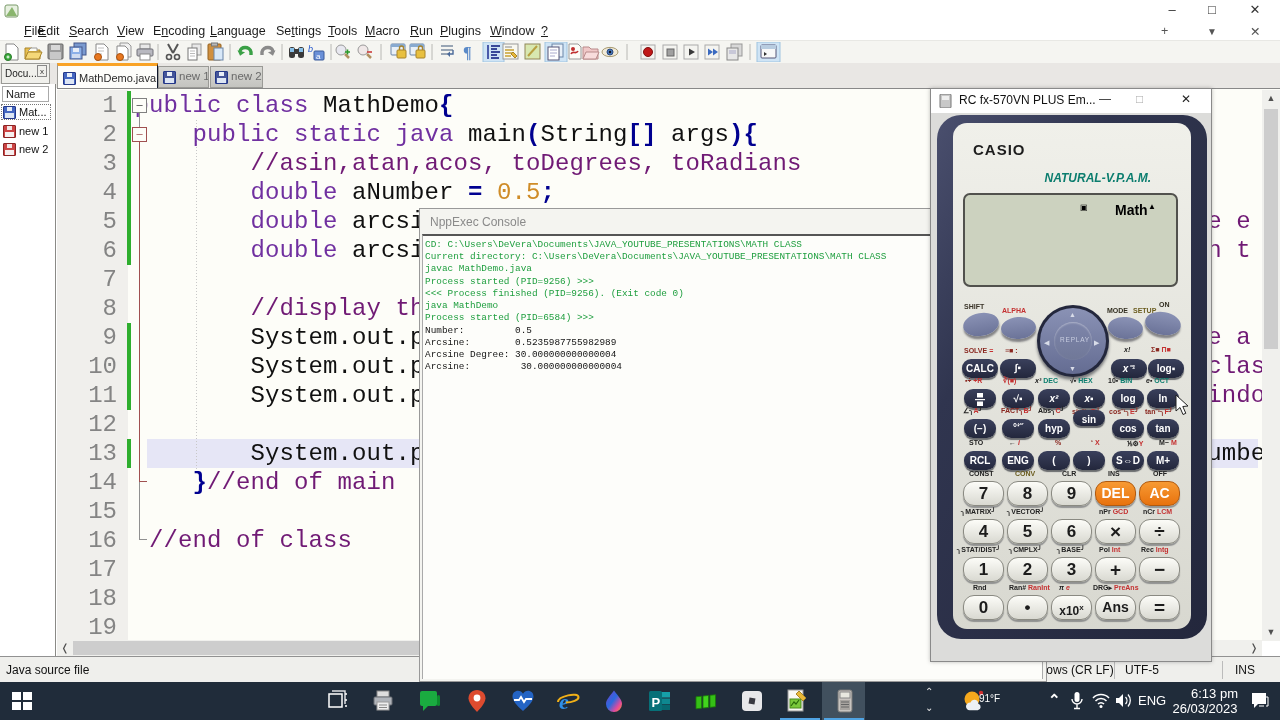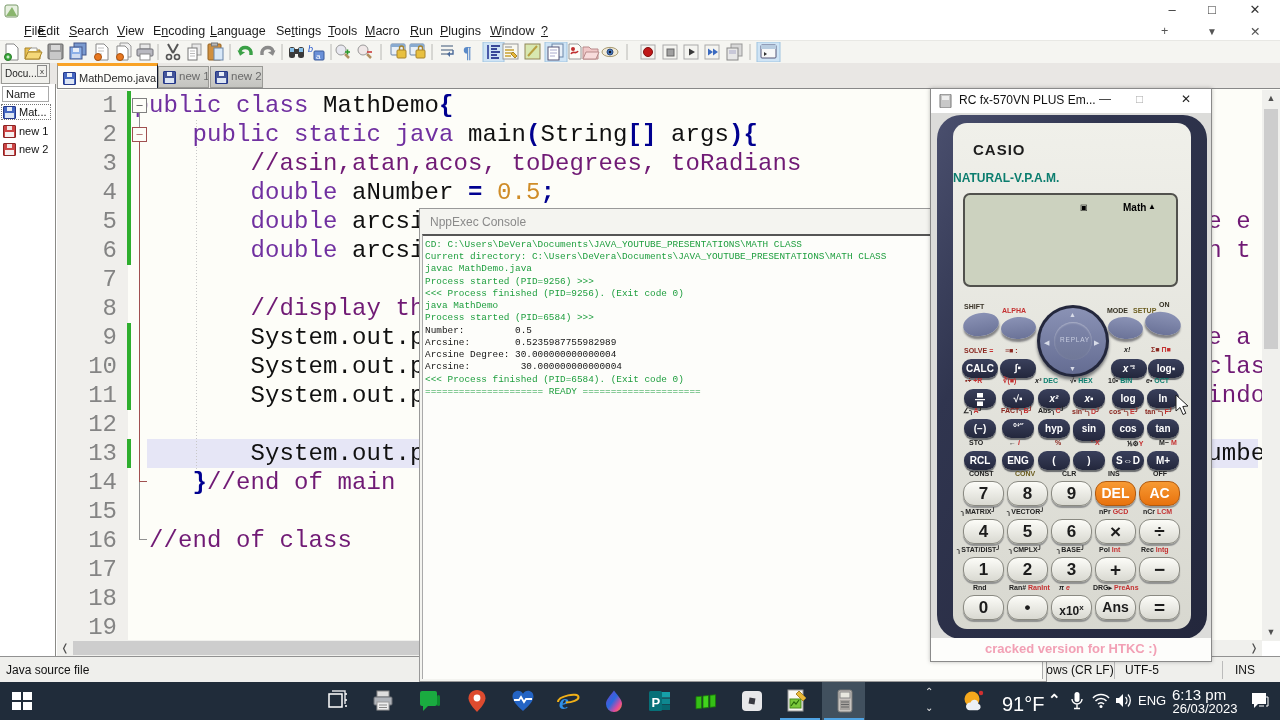--- a/index.html
+++ b/index.html
@@ -63,21 +63,21 @@
 #conbody { left:2px; top:25px; width:621px; height:445px; background:#fdfdfa; border-top:2px solid #555; border-left:1px solid #aaa; border-right:1px solid #aaa; }
 #context { left:2px; top:3px; font-family:"Liberation Mono", monospace; font-size:9.4px; line-height:12.24px; white-space:pre; color:#141414; }
 .cg { color:#1e9e3e; }
 
 #calcwin { left:930px; top:88px; width:282px; height:574px; background:#fff; border:1px solid #8a8a8a; box-shadow:0 0 4px rgba(0,0,0,0.25); }
 #calctitle { left:0; top:0; width:280px; height:24px; background:#fff; font-size:12px; color:#111; }
 #calcbody { left:0; top:24px; width:280px; height:548px; background:#dcdcda; }
 #case { left:6px; top:2px; width:270px; height:524px; background:linear-gradient(120deg,#4a4f6e 0%,#30354f 30%,#23273c 100%); border-radius:24px; }
 #face { left:22px; top:10px; width:238px; height:506px; background:linear-gradient(#f0f0ea,#d8d8d0); border-radius:14px; }
 #casio { left:42px; top:28px; font-size:15px; font-weight:bold; color:#1d1d1d; letter-spacing:1px; }
-#vpam { left:22px; top:58px; width:198px; text-align:left; font-size:12px; font-weight:bold; color:#0b7d6e; }
+#vpam { left:22px; top:58px; width:198px; text-align:right; font-size:12px; font-style:italic; font-weight:bold; color:#0b7d6e; }
 #screen { left:32px; top:80px; width:215px; height:94px; background:#ccd2bf; border:2px solid #51514d; border-radius:7px; }
 .navy { position:absolute; background:linear-gradient(#3a405c,#23273c); border-radius:9px; color:#fff; font-weight:bold; text-align:center; box-shadow:0 2px 1px rgba(10,12,24,0.55); font-size:10px !important; }
 .slate { position:absolute; background:linear-gradient(#8a92b5,#6b7398); border-radius:50%; box-shadow:0 3px 2px rgba(10,12,24,0.45); }
 .white { position:absolute; background:linear-gradient(#fcfcf8,#d9d9d1); border:1px solid #8a8a82; border-radius:11px; color:#1c1c1c; font-weight:bold; text-align:center; box-shadow:0 2px 1px rgba(10,12,24,0.35); }
 .orange { background:linear-gradient(#f79a33,#e8720e); color:#fff; border:1px solid #b05a10; }
 .clabel { position:absolute; font-size:7px; font-weight:bold; color:#2a2a2a; white-space:nowrap; }
 .red { color:#c43030; }
 .teal { color:#0b7d6e; }
 #cracked { left:0px; top:525px; width:280px; height:23px; background:#fdfdfb; text-align:center; font-size:13px; font-weight:bold; color:#f2a0b5; padding-top:3px; }
 
@@ -430,22 +430,21 @@
 Current directory: C:\Users\DeVera\Documents\JAVA_YOUTUBE_PRESENTATIONS\MATH CLASS
 javac MathDemo.java
 Process started (PID=9256) &gt;&gt;&gt;
 &lt;&lt;&lt; Process finished (PID=9256). (Exit code 0)
 java MathDemo
 Process started (PID=6584) &gt;&gt;&gt;</span>
 Number:         0.5
 Arcsine:        0.5235987755982989
 Arcsine Degree: 30.000000000000004
 Arcsine:         30.000000000000004
-<span class="cg">&lt;&lt;&lt; Process finished (PID=6584). (Exit code 0)
-===================== READY =====================</span></div>
+</div>
     </div>
   </div>
 
   <div id="calcwin" class="abs">
     <div id="calctitle" class="abs">
       <svg class="abs" style="left:8px;top:5px" width="13" height="14">
           <rect x="1" y="0" width="11" height="14" rx="1" fill="#c8c8c8" stroke="#777"></rect>
           <rect x="3" y="2" width="7" height="4" fill="#eee"></rect>
         </svg>
       <span class="abs" style="left:28px;top:4px">RC fx-570VN PLUS Em...</span>
@@ -453,21 +452,21 @@
       <span class="abs" style="left:205px;top:3px;color:#aaa">□</span>
       <span class="abs" style="left:250px;top:3px;color:#222">✕</span>
     </div>
     <div id="calcbody" class="abs">
       <div id="case" class="abs"></div>
       <div id="face" class="abs"></div>
       <div id="casio" class="abs">CASIO</div>
       <div id="vpam" class="abs">NATURAL-V.P.A.M.</div>
       <div id="screen" class="abs">
           <span class="abs" style="left:115px;top:8px;font-size:8px">▣</span>
-          <span class="abs" style="left:158px;top:7px;font-size:10px;font-weight:bold">Math</span>
+          <span class="abs" style="left:150px;top:7px;font-size:14px;font-weight:bold">Math</span>
           <span class="abs" style="left:183px;top:7px;font-size:8px">▲</span>
         </div>
 
       <div class="clabel" style="left:33px;top:190px;color:#3a3428">SHIFT</div>
       <div class="clabel red" style="left:71px;top:194px">ALPHA</div>
       <div class="clabel" style="left:176px;top:194px;color:#322e20">MODE</div>
       <div class="clabel" style="left:202px;top:194px;color:#6a5c1e">SETUP</div>
       <div class="clabel" style="left:228px;top:188px;color:#322e20">ON</div>
 
       <div class="slate" style="left:32px;top:200px;width:36px;height:23px;transform:rotate(-10deg)"></div>
@@ -515,21 +514,21 @@
       <div class="clabel" style="left:32px;top:294px;color:#222">∠╮<span class="red">A</span>╯</div>
       <div class="clabel" style="left:70px;top:294px;color:#8a2820">FACT╮<span class="red">B</span>╯</div>
       <div class="clabel" style="left:107px;top:294px;color:#222">Abs╮<span class="red">C</span>╯</div>
       <div class="clabel" style="left:141px;top:294px;color:#8a2820">sin⁻¹╮<span class="red">D</span>╯</div>
       <div class="clabel" style="left:178px;top:294px;color:#8a2820">cos⁻¹╮<span class="red">E</span>╯</div>
       <div class="clabel" style="left:214px;top:294px;color:#8a2820">tan⁻¹╮<span class="red">F</span>╯</div>
 
       <div class="navy" style="left:33px;top:306px;width:32px;height:19px;font-size:11px;line-height:19px">(−)</div>
       <div class="navy" style="left:71px;top:306px;width:32px;height:19px;font-size:9px;line-height:17px">°ʻ˝</div>
       <div class="navy" style="left:107px;top:306px;width:32px;height:19px;font-size:11px;line-height:19px">hyp</div>
-      <div class="navy" style="left:142px;top:306px;width:32px;height:22px;font-size:11px;line-height:19px">sin</div>
+      <div class="navy" style="left:142px;top:297px;width:32px;height:16px;font-size:11px;line-height:19px">sin</div>
       <div class="navy" style="left:181px;top:306px;width:32px;height:19px;font-size:11px;line-height:19px">cos</div>
       <div class="navy" style="left:216px;top:306px;width:32px;height:19px;font-size:11px;line-height:19px">tan</div>
 
       <div class="clabel" style="left:38px;top:326px;color:#222">STO</div>
       <div class="clabel" style="left:78px;top:326px;color:#222">← <span style="font-style:italic" class="red">i</span></div>
       <div class="clabel" style="left:124px;top:326px;color:#8a2820">%</div>
       <div class="clabel" style="left:160px;top:326px;color:#8a2820">ʻ <span class="red">X</span></div>
       <div class="clabel" style="left:196px;top:326px;color:#222">⅕⚙<span class="red">Y</span></div>
       <div class="clabel" style="left:228px;top:326px;color:#222">M− <span class="red">M</span></div>
 
@@ -578,21 +577,20 @@
       <div class="clabel" style="left:42px;top:471px;color:#222">Rnd</div>
       <div class="clabel" style="left:78px;top:471px;color:#222">Ran# <span class="red">RanInt</span></div>
       <div class="clabel" style="left:128px;top:471px;color:#222;font-style:italic">π <span class="red">e</span></div>
       <div class="clabel" style="left:162px;top:471px;color:#222">DRG▸ <span class="red">PreAns</span></div>
 
       <div class="white" style="left:32px;top:482px;width:41px;height:25px;font-size:17px;line-height:23px">0</div>
       <div class="white" style="left:76px;top:482px;width:41px;height:25px;font-size:17px;line-height:23px">•</div>
       <div class="white" style="left:120px;top:482px;width:41px;height:25px;font-size:12px;line-height:23px">x10<sup style="font-size:8px">x</sup></div>
       <div class="white" style="left:164px;top:482px;width:41px;height:25px;font-size:14px;line-height:23px">Ans</div>
       <div class="white" style="left:208px;top:482px;width:41px;height:25px;font-size:19px;line-height:23px">=</div>
-      <div id="cracked" class="abs">cracked version for HTKC :)</div>
     </div>
   </div>
 
   <div id="taskbar" class="abs">
     <svg class="tico" style="left:10px" viewBox="0 0 24 24">
         <rect x="2" y="3" width="9" height="8" fill="#fff"></rect>
         <rect x="13" y="3" width="9" height="8" fill="#fff"></rect>
         <rect x="2" y="13" width="9" height="8" fill="#fff"></rect>
         <rect x="13" y="13" width="9" height="8" fill="#fff"></rect>
       </svg>
@@ -683,36 +681,36 @@
 
     <div class="abs" style="left:925px;top:4px;color:#e8e8e8;font-size:10px">⌃</div>
     <div class="abs" style="left:925px;top:20px;color:#e8e8e8;font-size:10px">⌄</div>
 
     <div id="tray" class="abs" style="left:950px;top:0;width:330px;height:38px;color:#fff">
       <svg class="abs" style="left:12px;top:7px" width="26" height="24" viewBox="0 0 26 24">
           <circle cx="10" cy="10" r="7.5" fill="#f5a81c"></circle>
           <path d="M4 17 a4.5 4.5 0 0 1 4.5 -3.5 a4 4 0 0 1 7.8 1.2 a3.4 3.4 0 0 1 -0.6 6.6 l-8 0 a3.9 3.9 0 0 1 -3.7 -4.3 z" fill="#ecf0f4"></path>
           <circle cx="19" cy="4" r="2.2" fill="#d03030"></circle>
         </svg>
-      <span class="abs" style="left:52px;top:11px;font-size:20px">91°F</span>
+      <span class="abs" style="left:29px;top:11px;font-size:10px">91°F</span>
       <span class="abs" style="left:98px;top:9px;font-size:15px;font-weight:bold">⌃</span>
       <svg class="abs" style="left:120px;top:9px" width="14" height="20" viewBox="0 0 14 20">
           <rect x="4.5" y="1" width="5" height="10" rx="2.5" fill="#fff"></rect>
           <path d="M2 8 a5 5 0 0 0 10 0 M7 13 v4 M4 17.5 h6" stroke="#fff" stroke-width="1.4" fill="none"></path>
         </svg>
       <svg class="abs" style="left:142px;top:11px" width="18" height="16" viewBox="0 0 18 16">
           <path d="M1 5 a11 11 0 0 1 16 0 M3.5 8 a7.5 7.5 0 0 1 11 0 M6 11 a4 4 0 0 1 6 0" stroke="#fff" stroke-width="1.5" fill="none"></path>
           <circle cx="9" cy="13.5" r="1.5" fill="#fff"></circle>
         </svg>
       <svg class="abs" style="left:165px;top:10px" width="18" height="17" viewBox="0 0 18 17">
           <path d="M1 6 h3 l4 -4 v13 l-4 -4 h-3 z" fill="#fff"></path>
           <path d="M10.5 5 a5 5 0 0 1 0 7 M13 2.5 a9 9 0 0 1 0 12" stroke="#fff" stroke-width="1.3" fill="none"></path>
         </svg>
       <span class="abs" style="left:188px;top:11px;font-size:13px">ENG</span>
-      <div class="abs" style="left:222px;top:4px;width:66px;text-align:left;font-size:15px">6:13 pm</div>
+      <div class="abs" style="left:222px;top:4px;width:66px;text-align:right;font-size:13px">6:13 pm</div>
       <div class="abs" style="left:216px;top:19px;width:78px;text-align:center;font-size:13px">26/03/2023</div>
       <svg class="abs" style="left:300px;top:9px" width="20" height="20" viewBox="0 0 20 20">
           <path d="M2 2 h14 v11 h-8 l-4 4 v-4 h-2 z" fill="#fff"></path>
           <path d="M16 6 h2 v9 h-2 M9 15 h5" stroke="#fff" fill="none"></path>
         </svg>
     </div>
   </div>
 
   <svg class="abs" style="left:1175px;top:394px;z-index:99" width="16" height="24" viewBox="0 0 16 24">
       <path d="M1 1 L1 17 L5 13.5 L8 20.5 L10.8 19.3 L7.8 12.5 L13 12 Z" fill="#fff" stroke="#222" stroke-width="1"></path>

